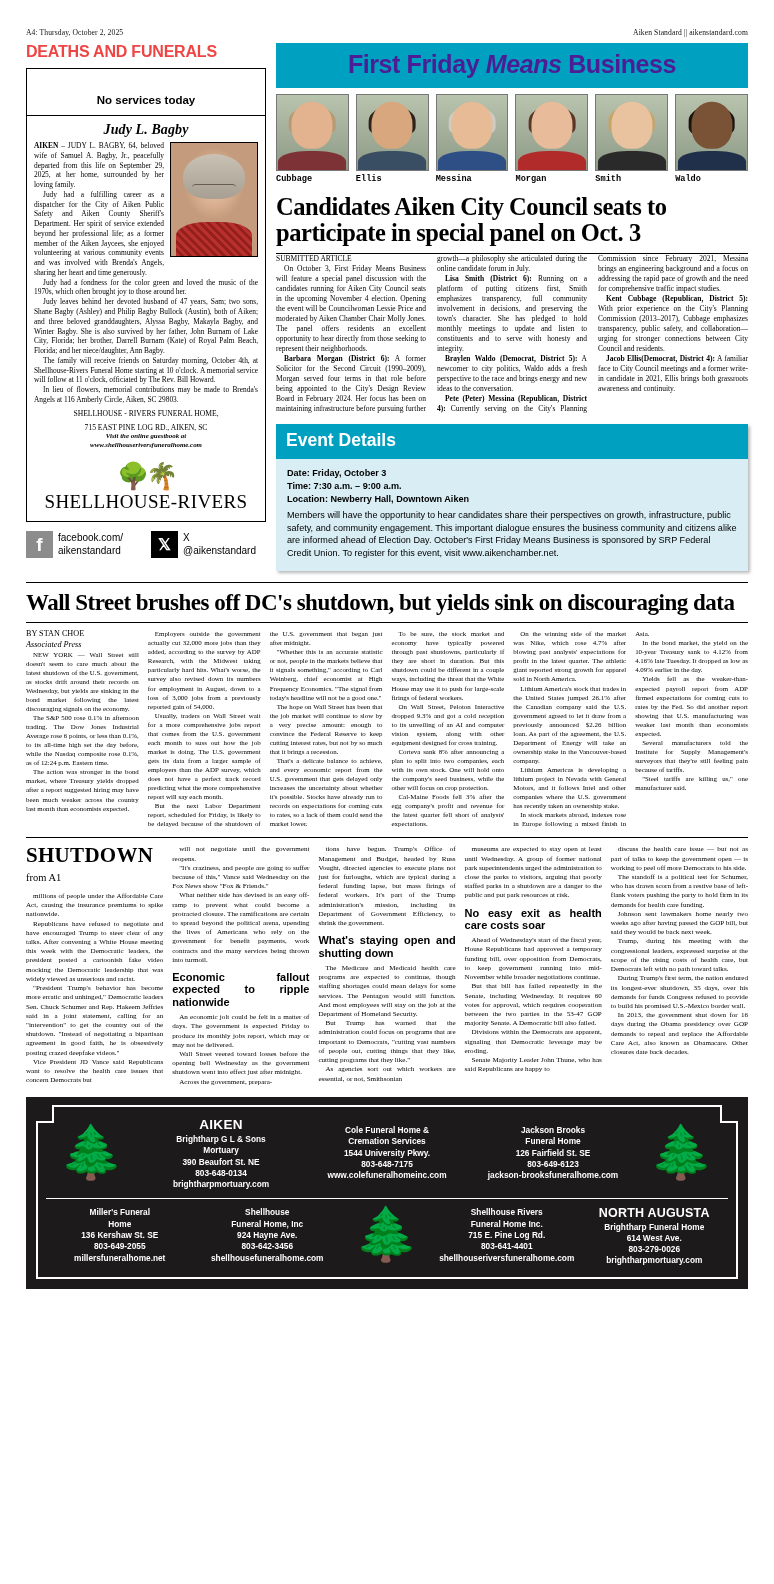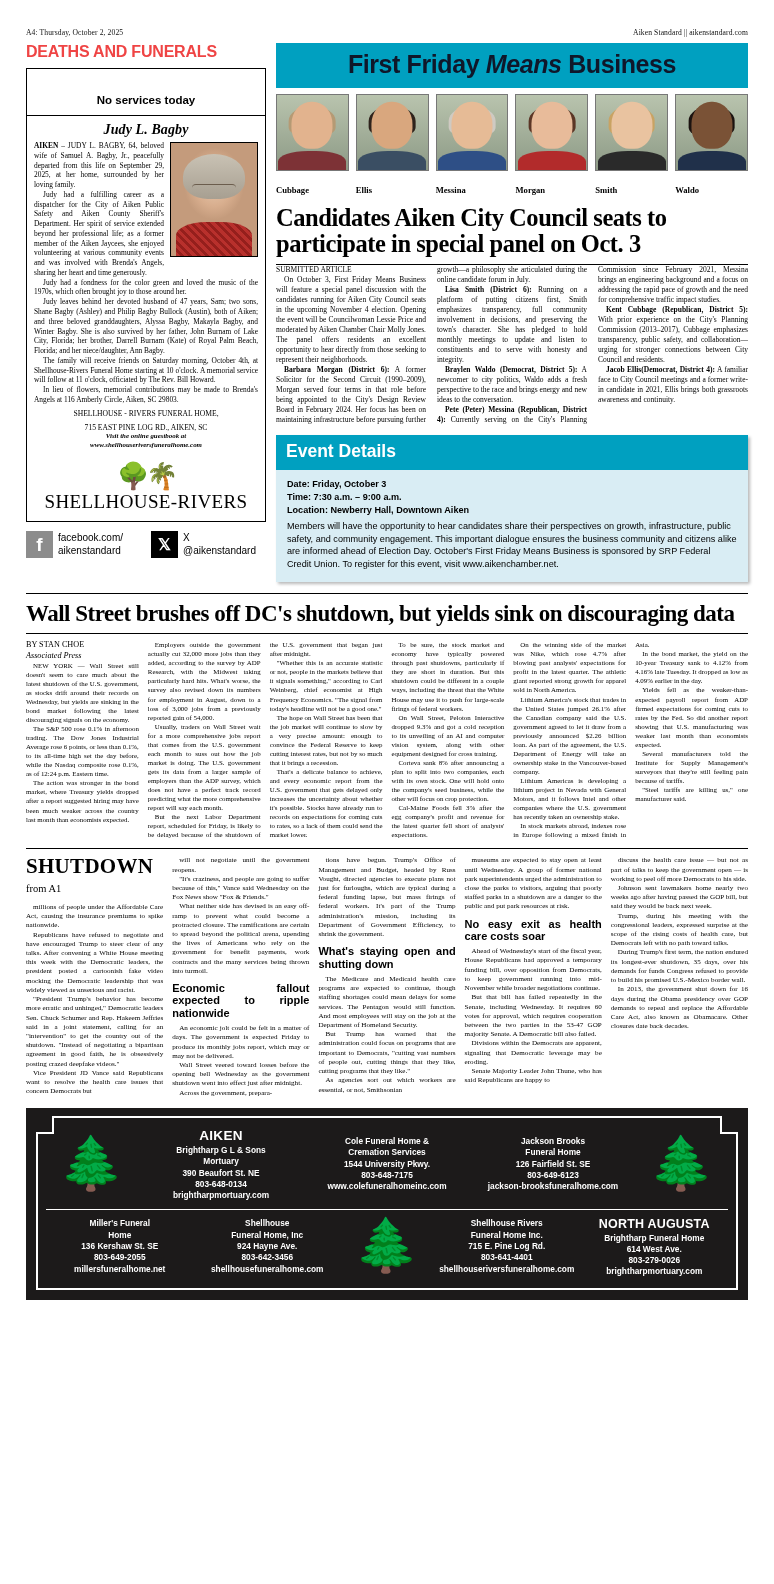--- a/index.html
+++ b/index.html
@@ -86,30 +86,30 @@
     display:flex; align-items:center; justify-content:center;
     font-family:"Liberation Sans",sans-serif; font-weight:bold; color:#fff; font-size:19px;
   }
   .social .badge.fb { background:#8c8c8c; }
   .social .badge.x { background:#000; font-size:16px; }
   .social .lbl { font-family:"Liberation Sans",sans-serif; font-size:10px; line-height:1.25; }
 
   
   .ff-banner {
     background: var(--teal, #00a0c0);
-    color:#0f172a; text-align:center;
+    color:#4c1d95; text-align:center;
     font-family:"Liberation Sans",sans-serif; font-weight:bold;
     font-size: 25px; letter-spacing:-.4px; padding: 7px 0 9px 0;
   }
   .ff-banner em { font-style: italic; }
 
   .cand-row { display:flex; gap:7px; margin-top:6px; }
   .cand { flex:1; }
   .cand .ph { width:100%; height:77px; border:.8px solid #777; position:relative; overflow:hidden; }
-  .cand .nm { font-family:Liberation Serif, serif; font-weight:bold; font-size:8.6px; margin-top:14px; }
+  .cand .nm { font-family:Liberation Mono, monospace; font-weight:bold; font-size:8.6px; margin-top:3px; }
   .face { position:absolute; left:50%; top:40%; transform:translate(-50%,-50%);
           width:58%; height:62%; border-radius:48% 48% 44% 44%; }
   .hairc { position:absolute; left:50%; top:14%; transform:translateX(-50%);
            width:66%; height:40%; border-radius:50% 50% 30% 30%; }
   .torso { position:absolute; left:50%; bottom:-6%; transform:translateX(-50%);
            width:96%; height:32%; border-radius:44% 44% 0 0; }
 
   
   .cand-head {
     font-family:"Liberation Serif",serif; font-weight:bold;
@@ -404,20 +404,21 @@
       <div id="sd4b">
           <p>Ahead of Wednesday's start of the fiscal year, House Republicans had approved a temporary funding bill, over opposition from Democrats, to keep government running into mid-November while broader negotiations continue.</p>
           <p>But that bill has failed repeatedly in the Senate, including Wednesday. It requires 60 votes for approval, which requires cooperation between the two parties in the 53-47 GOP majority Senate. A Democratic bill also failed.</p>
           <p>Divisions within the Democrats are apparent, signaling that Democratic leverage may be eroding.</p>
           <p>Senate Majority Leader John Thune, who has said Republicans are happy to</p>
         </div>
     </div>
     <div class="sd-col">
       <div id="sd5">
           <p>discuss the health care issue — but not as part of talks to keep the government open — is working to peel off more Democrats to his side.</p>
+          <p>The standoff is a political test for Schumer, who has drawn scorn from a restive base of left-flank voters pushing the party to hold firm in its demands for health care funding.</p>
           <p>Johnson sent lawmakers home nearly two weeks ago after having passed the GOP bill, but said they would be back next week.</p>
           <p>Trump, during his meeting with the congressional leaders, expressed surprise at the scope of the rising costs of health care, but Democrats left with no path toward talks.</p>
           <p>During Trump's first term, the nation endured its longest-ever shutdown, 35 days, over his demands for funds Congress refused to provide to build his promised U.S.-Mexico border wall.</p>
           <p>In 2013, the government shut down for 16 days during the Obama presidency over GOP demands to repeal and replace the Affordable Care Act, also known as Obamacare. Other closures date back decades.</p>
         </div>
     </div>
   </div>
 
   <div class="ads">
     <div class="ads-inner">

